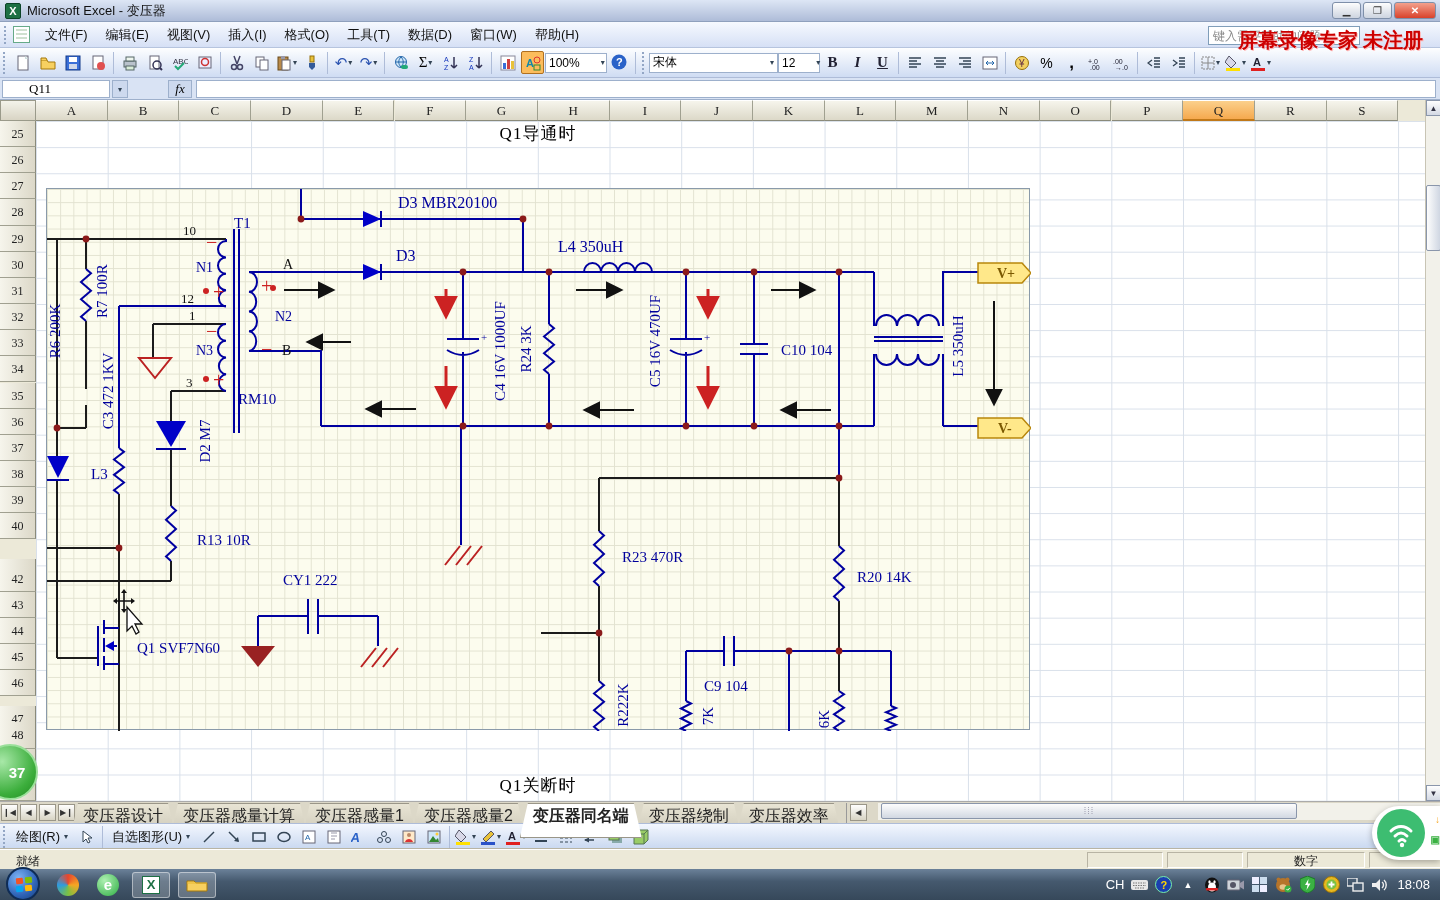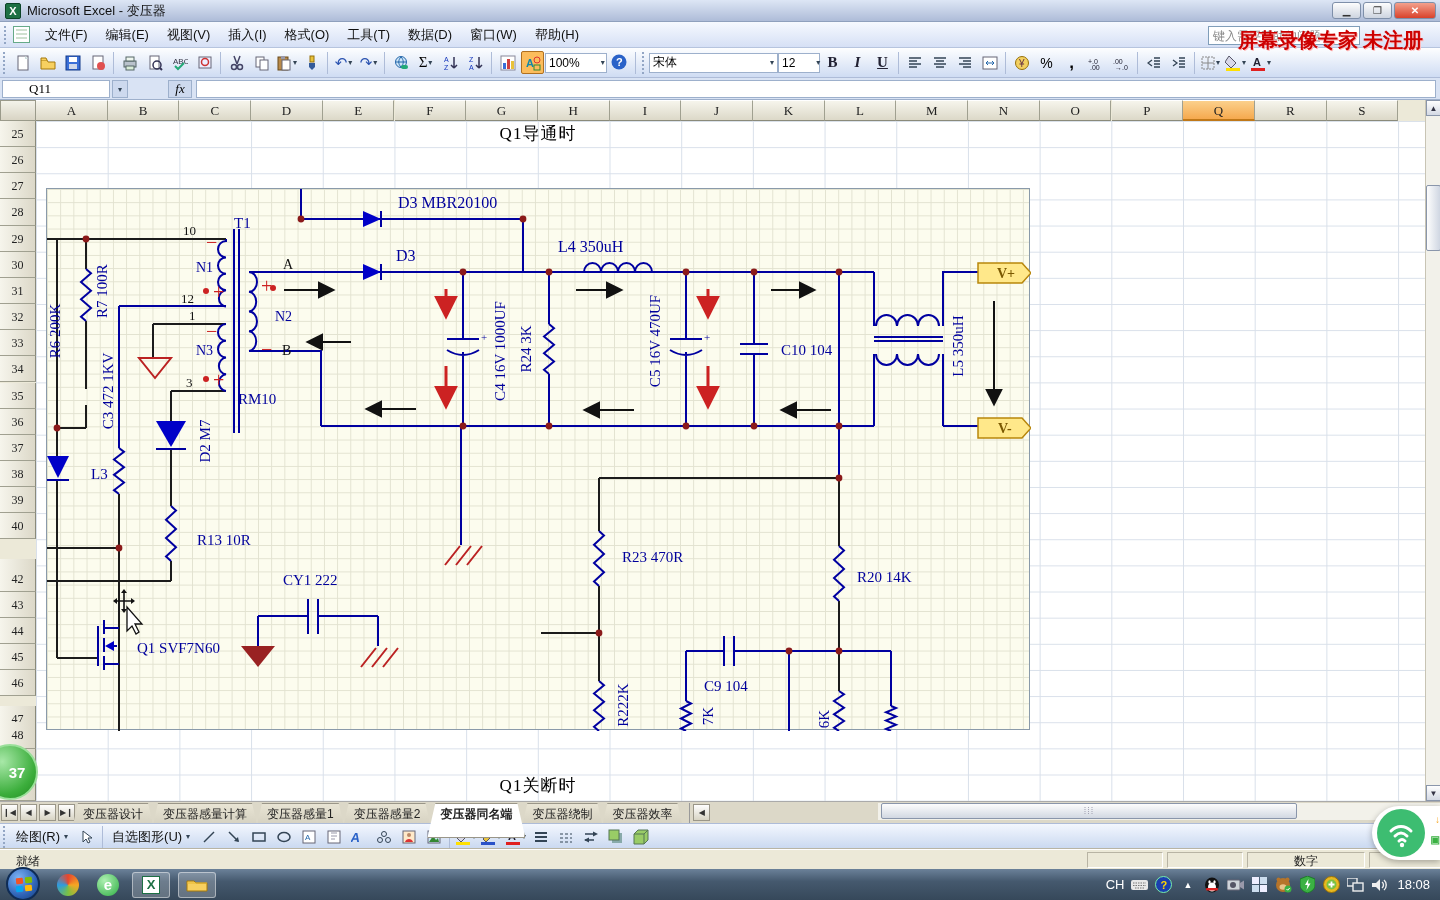--- a/index.html
+++ b/index.html
@@ -73,21 +73,21 @@
   .wr { stroke:#bb2222; stroke-width:2; fill:none; }
 
   
   #vscroll { position:absolute; left:1425px; top:100px; width:15px; height:701px; background:#f2f1ea; border-left:1px solid #c8c4b4; }
   .sbtn { position:absolute; left:0; width:15px; height:16px; background:linear-gradient(#fefefe,#d4d9e4); border:1px solid #8a96ab; font-size:8px; color:#334; text-align:center; line-height:15px; }
   #vthumb { position:absolute; left:0; top:85px; width:15px; height:66px; background:linear-gradient(90deg,#fdfdfd,#cfd6e2); border:1px solid #8a96ab; border-radius:2px; }
 
   
   #tabbar { position:absolute; left:0; top:801px; width:1440px; height:22px; background:#dcd8c8; border-top:1px solid #aaa; display:flex; align-items:flex-start; }
   .tabnav { width:17px; height:17px; margin:2px 1px 0 1px; background:linear-gradient(#fefefe,#d8d4c4); border:1px solid #9a96885; border:1px solid #9a9688; font-size:8px; text-align:center; line-height:16px; color:#333; }
-  .sheettab { height:35px; margin-top:1px; padding:2px 12px 0 12px; font-size:12px; color:#222; background:linear-gradient(#e8e4d4,#cac6b6);
+  .sheettab { height:35px; margin-top:1px; padding:2px 12px 0 12px; font-size:16px; color:#222; background:linear-gradient(#e8e4d4,#cac6b6);
     clip-path:polygon(8px 0,calc(100% - 8px) 0,100% 100%,0 100%); border:1px solid #9a9688; margin-left:-6px; white-space:nowrap; }
   .sheettab.active { background:#fff; font-weight:bold; z-index:2; }
   #hscroll { position:absolute; left:878px; top:803px; width:562px; height:17px; background:#f2f1ea; }
   #hthumb { position:absolute; left:3px; top:0; width:416px; height:16px; background:linear-gradient(#fdfdfd,#d2d8e2); border:1px solid #8a96ab; border-radius:2px;
     text-align:center; line-height:14px; font-size:9px; color:#99a; letter-spacing:1px; }
   .tabdiv { width:1px; height:20px; background:#999; margin:1px 2px 0 4px; }
 
   
   #drawbar { position:absolute; left:0; top:823px; width:1440px; height:26px;
     background:linear-gradient(#f3f7fe,#c9d8f0); border-top:1px solid #aebcd8; display:flex; align-items:center; }

